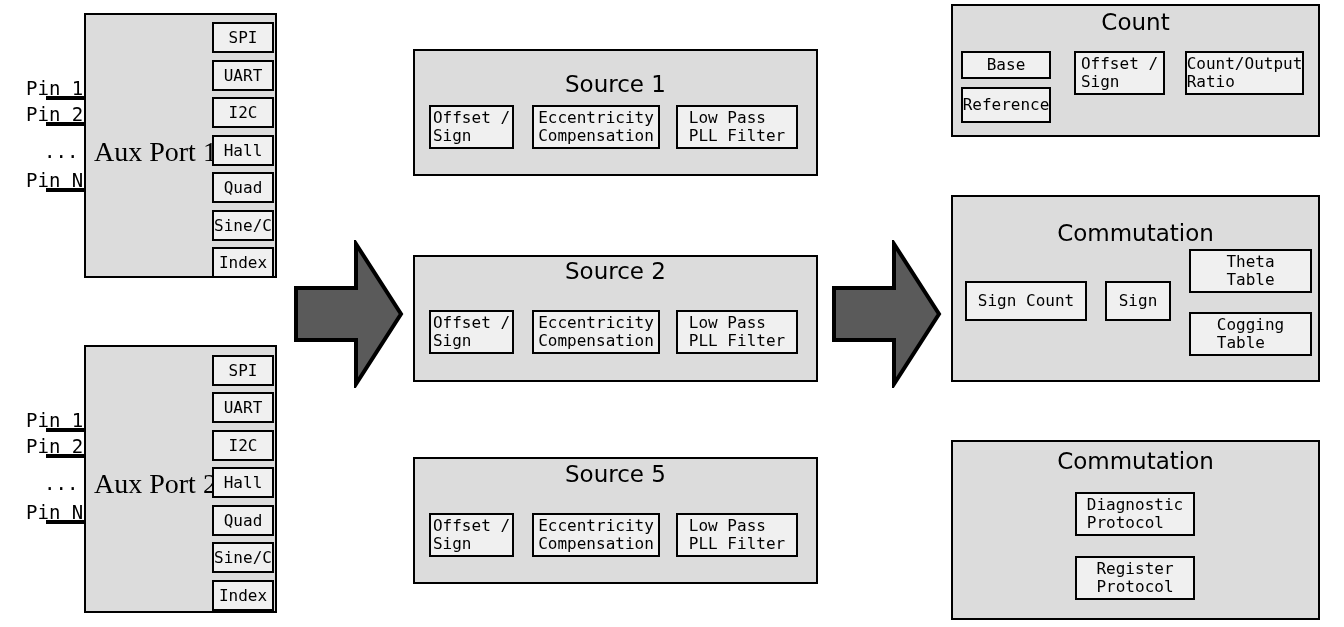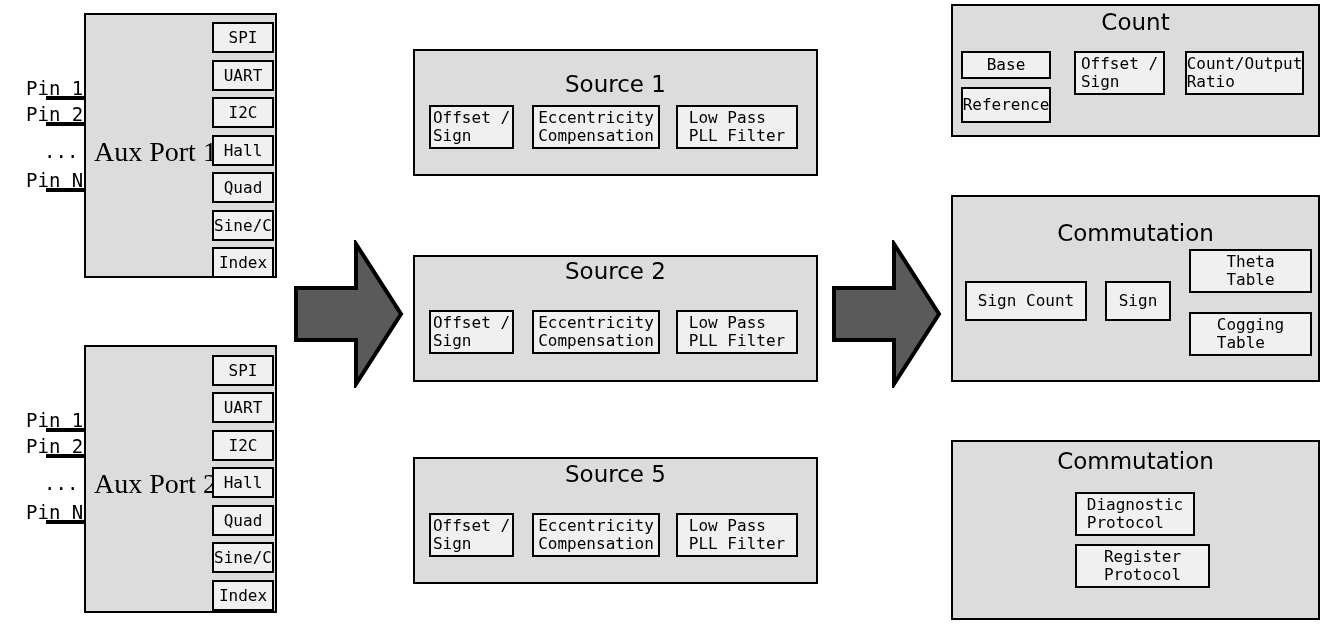--- a/index.html
+++ b/index.html
@@ -189,14 +189,14 @@
 <div class="chip" style="left:1105px; top:281px; width:66px; height:40px;">Sign</div>
 <div class="chip" style="left:1189px; top:249px; width:123px; height:44px;">Theta
 Table</div>
 <div class="chip" style="left:1189px; top:312px; width:123px; height:44px;">Cogging
 Table</div>
 
 <div class="panel" style="left:951px; top:440px; width:369px; height:180px;"></div>
 <div class="panel-title" style="left:951px; top:450px; width:369px;">Commutation</div>
 <div class="chip" style="left:1075px; top:492px; width:120px; height:44px;">Diagnostic
 Protocol</div>
-<div class="chip" style="left:1075px; top:544px; width:135px; height:44px;">Register
+<div class="chip" style="left:1075px; top:556px; width:120px; height:44px;">Register
 Protocol</div>
 
 </body></html>

